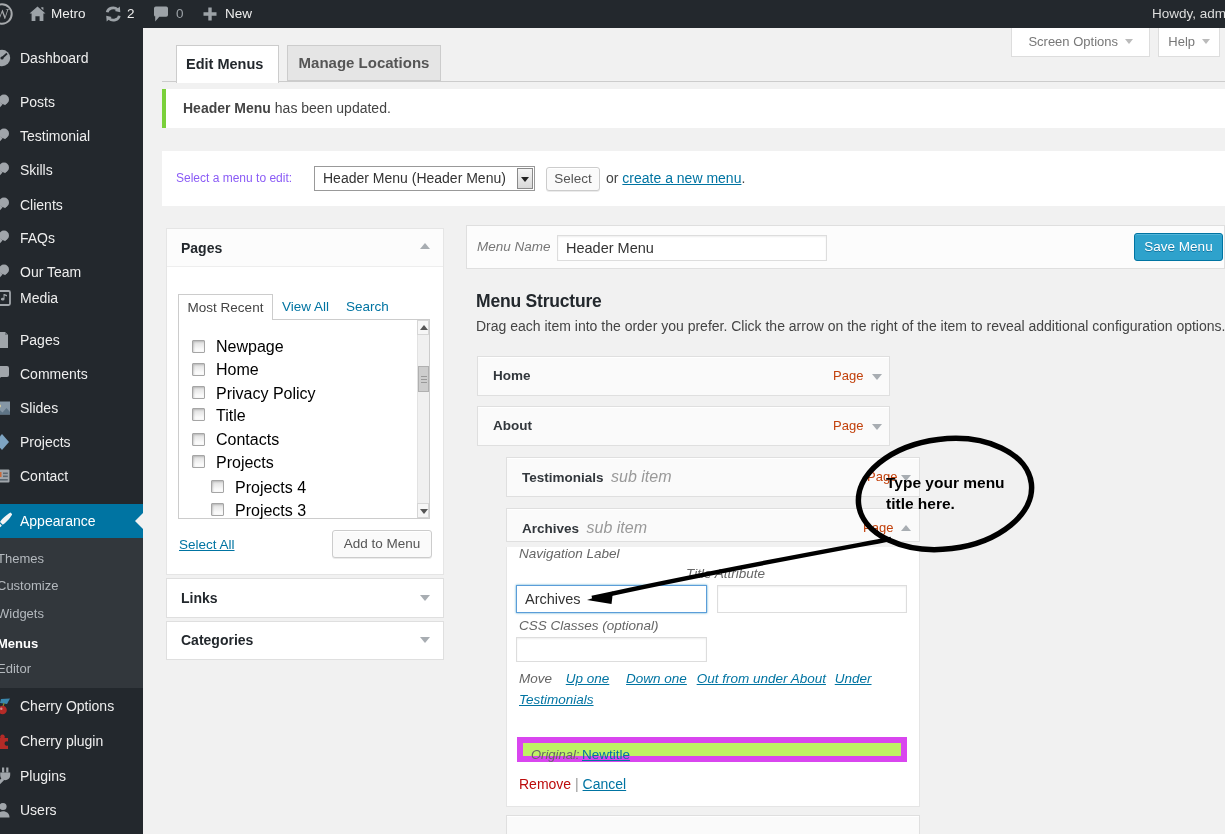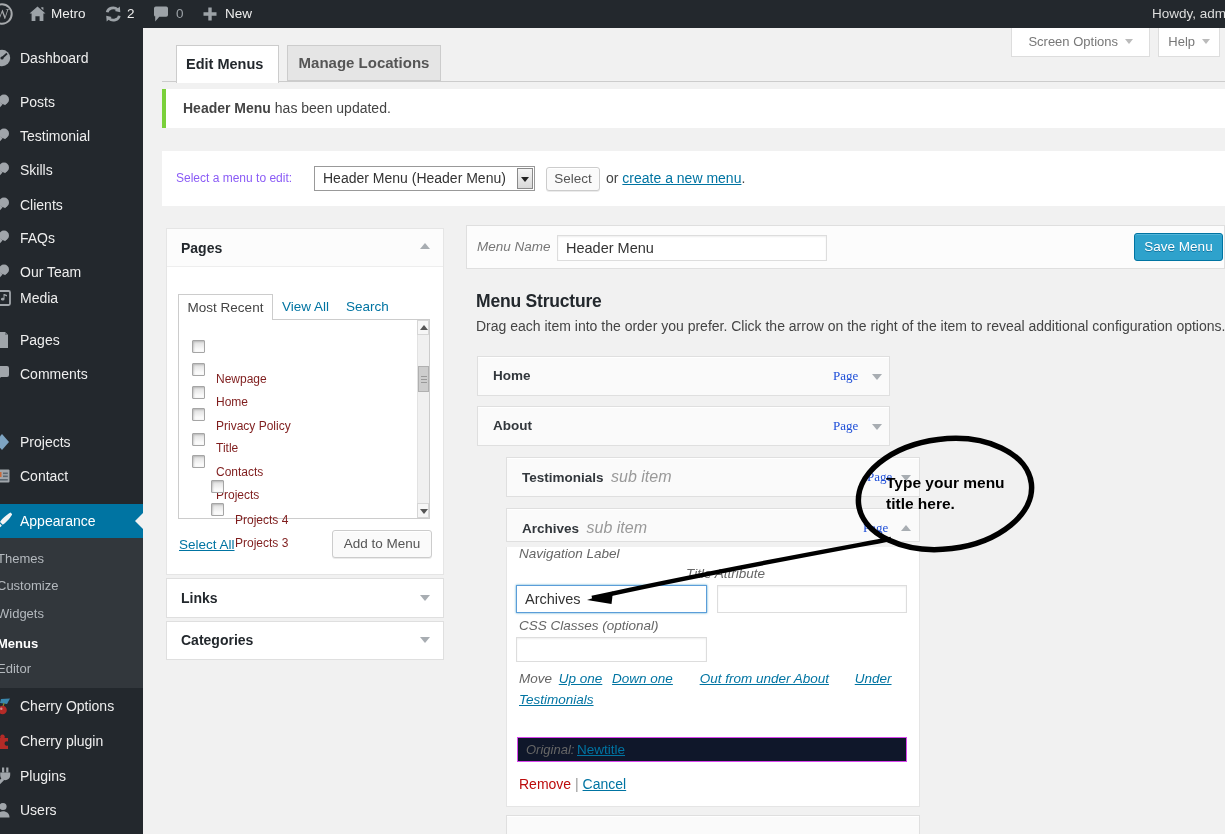--- a/index.html
+++ b/index.html
@@ -15,26 +15,26 @@
 #appear{position:absolute;left:0;width:143px;height:34px;background:#0074a2;color:#fff;}
 #appear-arrow{position:absolute;right:0;top:9px;width:0;height:0;border-top:8px solid transparent;border-bottom:8px solid transparent;border-right:8px solid #f1f1f1;}
 #submenu{position:absolute;left:0;top:510px;width:143px;height:150px;background:#32373c;}
 .smi{position:absolute;left:-3px;font-size:13px;color:#b4b9be;line-height:27px;}
 a.lnk{color:#0074a2;text-decoration:underline;}
 a.lnk2{color:#0074a2;text-decoration:none;}
 .btn2{position:absolute;box-sizing:border-box;border:1px solid #ccc;border-radius:3px;background:#fafafa;color:#555;text-align:center;box-shadow:inset 0 1px 0 #fff,0 1px 0 rgba(0,0,0,.08);}
 .handle{position:absolute;box-sizing:border-box;background:#fafafa;border:1px solid #dfdfdf;box-shadow:inset 0 1px 0 #fff;}
 .hname{position:absolute;left:15px;top:0;font-weight:bold;font-size:13.5px;color:#32373c;}
 .subl{font-style:italic;color:#999;font-size:16px;font-weight:normal;}
-.pgl{position:absolute;font-size:13px;color:#1d4ed8;font-family:Liberation Serif, serif;}
+.pgl{position:absolute;font-size:13px;color:#c2410c;}
 .tri-d{position:absolute;width:0;height:0;border-left:5px solid transparent;border-right:5px solid transparent;border-top:6px solid #a8adb2;}
 .tri-u{position:absolute;width:0;height:0;border-left:5px solid transparent;border-right:5px solid transparent;border-bottom:6px solid #a8adb2;}
 .ital{font-style:italic;color:#666;font-size:13.5px;}
 .inp{position:absolute;box-sizing:border-box;background:#fff;border:1px solid #ddd;box-shadow:inset 0 1px 2px rgba(0,0,0,.07);}
-.row-lbl{position:absolute;font-size:12px;color:#7f1d1d;margin-top:34px;}
+.row-lbl{position:absolute;font-size:16px;color:#000000;}
 .cb{position:absolute;box-sizing:border-box;width:13px;height:13px;border:1px solid #a5a5a5;background:linear-gradient(180deg,#dedede,#fafafa 75%);border-radius:1px;box-shadow:inset 1px 1px 2px rgba(0,0,0,.18);}
 </style>
 </head>
 <body>
 <div id="page">
 
 <div id="topbar">
   <svg style="position:absolute;left:-10px;top:2px" width="24" height="24" viewBox="0 0 24 24">
     <circle cx="12" cy="12" r="9.7" fill="none" stroke="#a7aaad" stroke-width="2"></circle>
     <text x="12" y="17" text-anchor="middle" font-family="Liberation Serif" font-size="15" fill="#a7aaad">W</text>
@@ -126,20 +126,28 @@
           <path d="M5 2 h8 l3 3 v13 H5 Z" fill="#a0a5aa"></path>
           <path d="M13 2 v3 h3 z" fill="#73797e"></path>
         </svg>
         <span>Pages</span>
       </div>
   <div class="mi" style="top:329px">
         <svg width="20" height="20" viewBox="0 0 20 20">
           <path d="M3 4 A2 2 0 0 1 5 2 H15 A2 2 0 0 1 17 4 V11 A2 2 0 0 1 15 13 H9 L4.5 17.5 V13 A2 2 0 0 1 3 11 Z" fill="#a0a5aa"></path>
         </svg>
         <span>Comments</span>
+      </div>
+  <div class="mi" style="top:363px">
+        <svg width="20" height="20" viewBox="0 0 20 20">
+          <rect x="2" y="3.5" width="16" height="13" fill="#8596a5"></rect>
+          <circle cx="7" cy="8" r="1.8" fill="#e8d9a0"></circle>
+          <path d="M2 16.5 l5-5 3.5 3 4-4.5 3.5 4 v2.5 Z" fill="#5e7486"></path>
+        </svg>
+        <span>Slides</span>
       </div>
   <div class="mi" style="top:397px">
         <svg width="20" height="20" viewBox="0 0 20 20">
           <path d="M10 2 L17 10 L10 18 L3 10 Z" fill="#7da4c2"></path>
         </svg>
         <span>Projects</span>
       </div>
   <div class="mi" style="top:431px">
         <svg width="20" height="20" viewBox="0 0 20 20">
           <rect x="2.5" y="3.5" width="15" height="13" rx="1" fill="#a0a5aa"></rect>
@@ -303,22 +311,22 @@
     </div>
 <div class="abs" style="left:506px;top:547px;width:414px;height:260px;background:#fff;border:1px solid #e5e5e5;border-top:none;box-sizing:border-box"></div>
 <div class="abs ital" style="left:519px;top:546px">Navigation Label</div>
 <div class="abs ital" style="left:686px;top:566px">Title Attribute</div>
 <div class="inp" style="left:516px;top:585px;width:191px;height:28px;border:1px solid #5b9dd9;box-shadow:0 0 2px rgba(30,140,190,.8)">
       <span style="position:absolute;left:8px;top:0;line-height:26px;font-size:14.5px;color:#333">Archives</span>
     </div>
 <div class="inp" style="left:717px;top:585px;width:190px;height:28px"></div>
 <div class="abs ital" style="left:519px;top:618px">CSS Classes (optional)</div>
 <div class="inp" style="left:516px;top:637px;width:191px;height:25px"></div>
-<div class="abs ital" style="left:519px;top:668px;width:390px;line-height:21px">Move <a class="lnk" href="#" style="margin:0 3px">Up one</a> <a class="lnk" href="#" style="margin:11px 3px">Down one</a> <a class="lnk" href="#" style="margin:0 20px">Out from under About</a> <a class="lnk" href="#" style="margin:0 2px">Under Testimonials</a></div>
-<div class="abs" style="left:517px;top:737px;width:390px;height:25px;background:#0f172a;border:1px solid #d946ef;box-sizing:border-box">
+<div class="abs ital" style="left:519px;top:668px;width:390px;line-height:21px">Move <a class="lnk" href="#" style="margin:0 10px">Up one</a> <a class="lnk" href="#" style="margin:11px 3px">Down one</a> <a class="lnk" href="#" style="margin:0 3px">Out from under About</a> <a class="lnk" href="#" style="margin:0 2px">Under Testimonials</a></div>
+<div class="abs" style="left:517px;top:737px;width:390px;height:25px;background:#bef264;border:6px solid #d946ef;box-sizing:border-box">
       <span class="ital" style="position:absolute;left:8px;line-height:23px;font-size:13px">Original:</span>
       <a class="lnk" href="#" style="position:absolute;left:59px;line-height:23px;font-size:13.5px">Newtitle</a>
     </div>
 <div class="abs" style="left:519px;top:776px;font-size:14px"><span style="color:#bc0b0b">Remove</span> <span style="color:#999">|</span> <a class="lnk" href="#">Cancel</a></div>
 
 <div class="handle" style="left:506px;top:815px;width:414px;height:30px"></div>
 
 <svg class="abs" style="left:0;top:0;z-index:50" width="1225" height="834" viewBox="0 0 1225 834">
   <ellipse cx="945" cy="494" rx="87" ry="55" fill="none" stroke="#000" stroke-width="5.5" transform="rotate(-7 945 494)"></ellipse>
   <path d="M592 598 C 690 576, 800 556, 891 539" fill="none" stroke="#000" stroke-width="4.5"></path>

